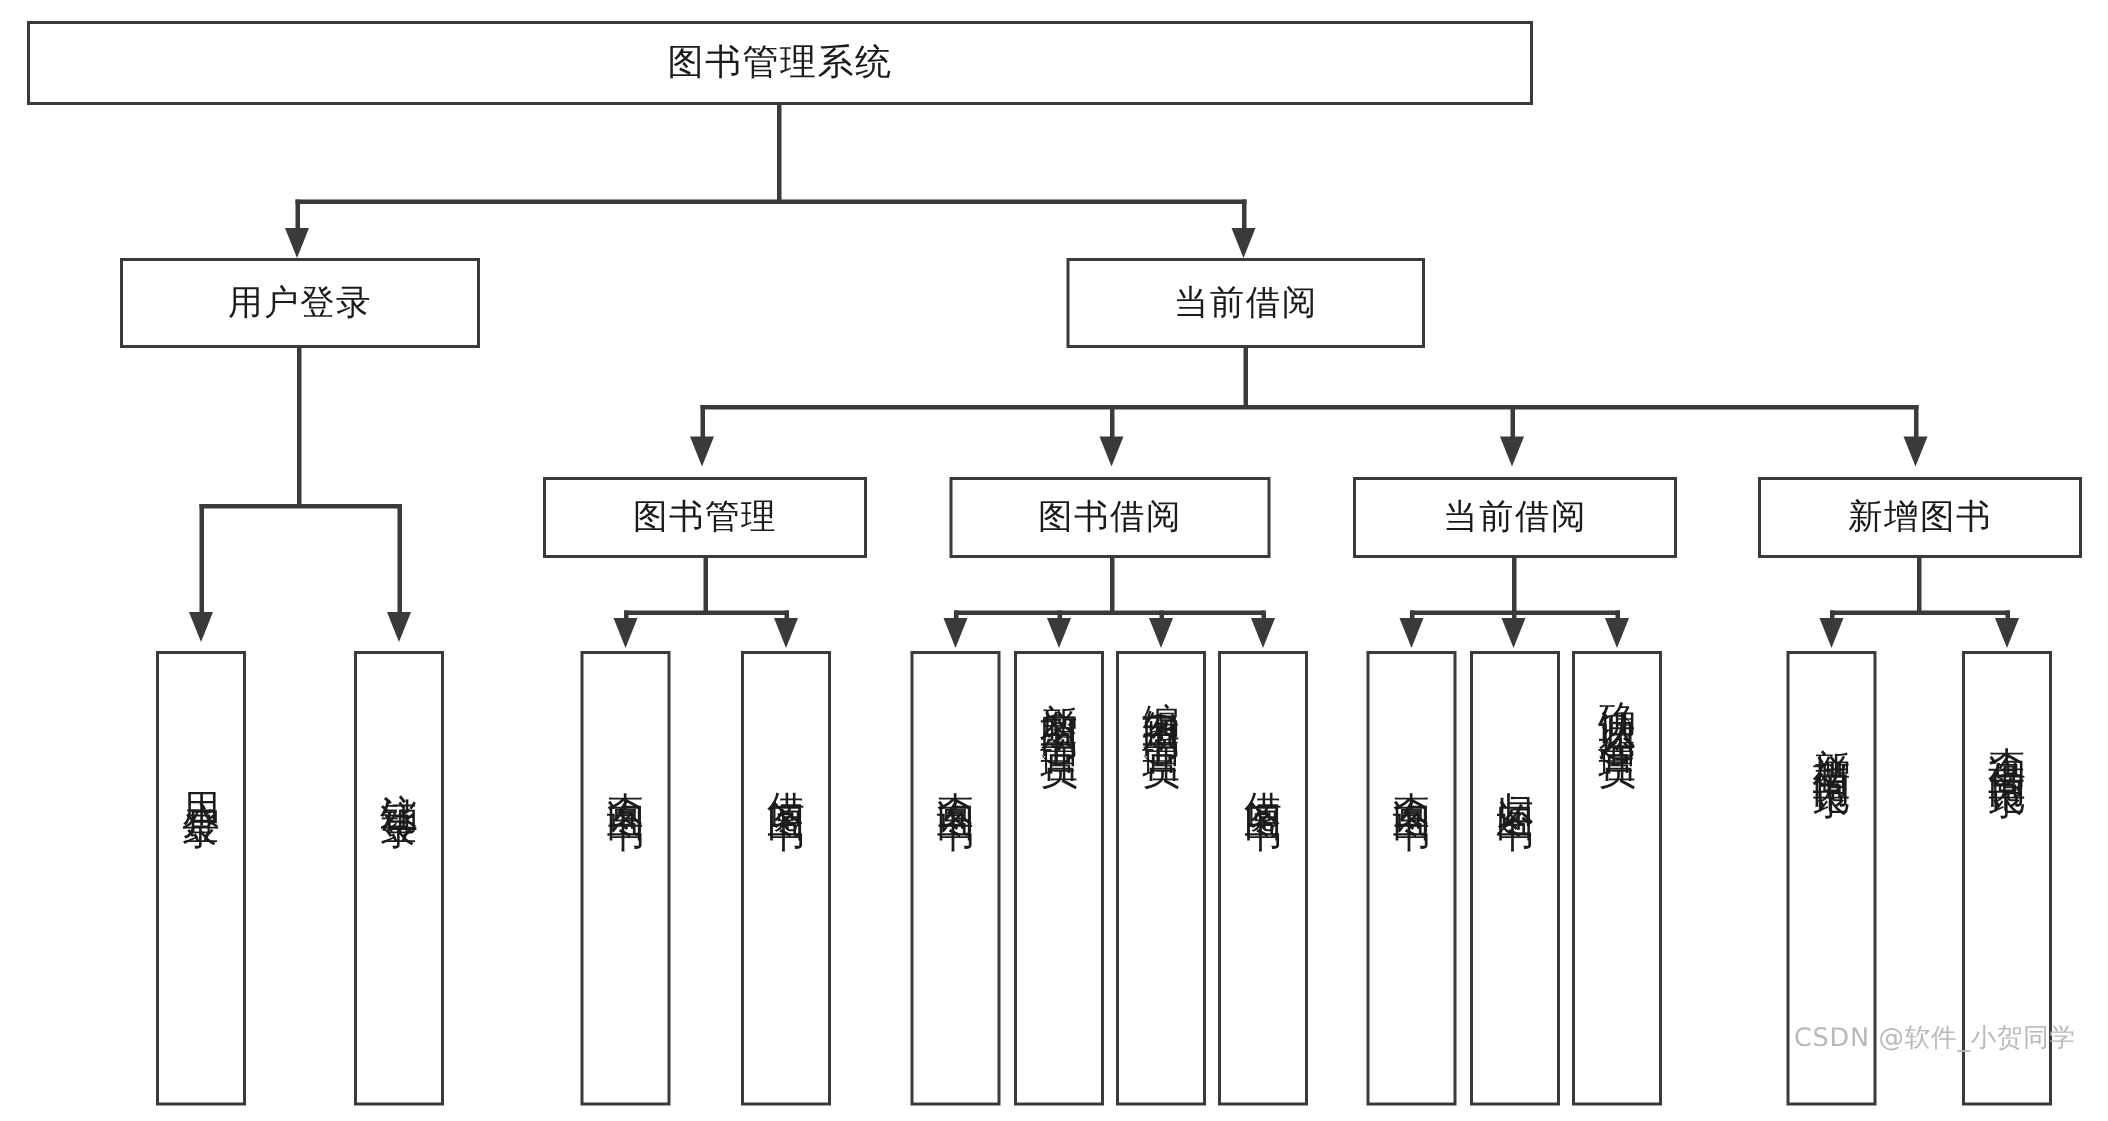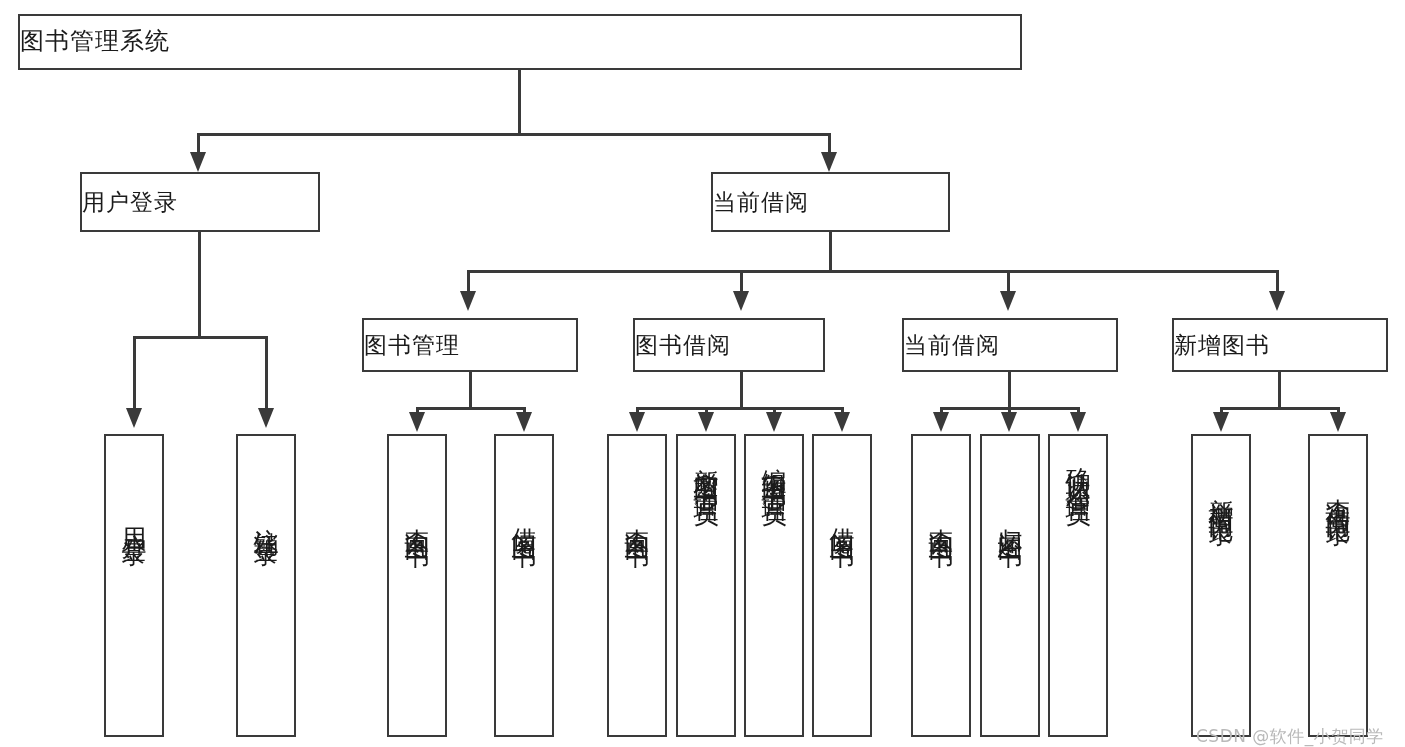--- a/index.html
+++ b/index.html
@@ -20,20 +20,21 @@
     overflow: hidden;
   }
   
   .node {
     position: absolute;
     box-sizing: border-box;
     background: #ffffff;
     border: 2.5px solid #3a3a3a;
     display: flex;
     align-items: center;
+    justify-content: center;
     color: #1b1b1b;
   }
   .node .label {
     display: block;
     text-align: center;
     line-height: 1.05;
     letter-spacing: 1px;
     white-space: nowrap;
   }
   .node.horiz .label {
@@ -124,21 +125,21 @@
   <div class="line-v" style="left:1007px; top:270px; width:3px; height:28px;"></div>
   <div class="arrow" style="left:1000px; top:291px;"></div>
 
   <div class="line-v" style="left:1276px; top:270px; width:3px; height:28px;"></div>
   <div class="arrow" style="left:1269px; top:291px;"></div>
 
   <div class="node horiz" id="node-new-book-recommend" style="left:362px; top:318px; width:216px; height:54px;">
     <span class="label">图书管理</span>
   </div>
 
-  <div class="node horiz" id="node-book-borrow" style="left:633px; top:318px; width:192px; height:54px;">
+  <div class="node horiz" id="node-book-borrow" style="left:633px; top:318px; width:214px; height:54px;">
     <span class="label">图书借阅</span>
   </div>
 
   <div class="node horiz" id="node-current-borrow" style="left:902px; top:318px; width:216px; height:54px;">
     <span class="label">当前借阅</span>
   </div>
 
   <div class="node horiz" id="node-borrow-record" style="left:1172px; top:318px; width:216px; height:54px;">
     <span class="label">新增图书</span>
   </div>
@@ -214,15 +215,15 @@
     <span class="label">确认归还（管理员）</span>
   </div>
 
   <div class="node vert" style="left:1191px; top:434px; width:60px; height:303px; padding-top:42px;">
     <span class="label">新增借阅记录</span>
   </div>
   <div class="node vert" style="left:1308px; top:434px; width:60px; height:303px; padding-top:42px;">
     <span class="label">查询借阅记录</span>
   </div>
 
-  <div id="watermark" style="left:1196px; top:725px;">CSDN @软件_小贺同学</div>
+  <div id="watermark" style="left:1196px; top:680px;">CSDN @软件_小贺同学</div>
 
 </div>
 
 </body></html>

